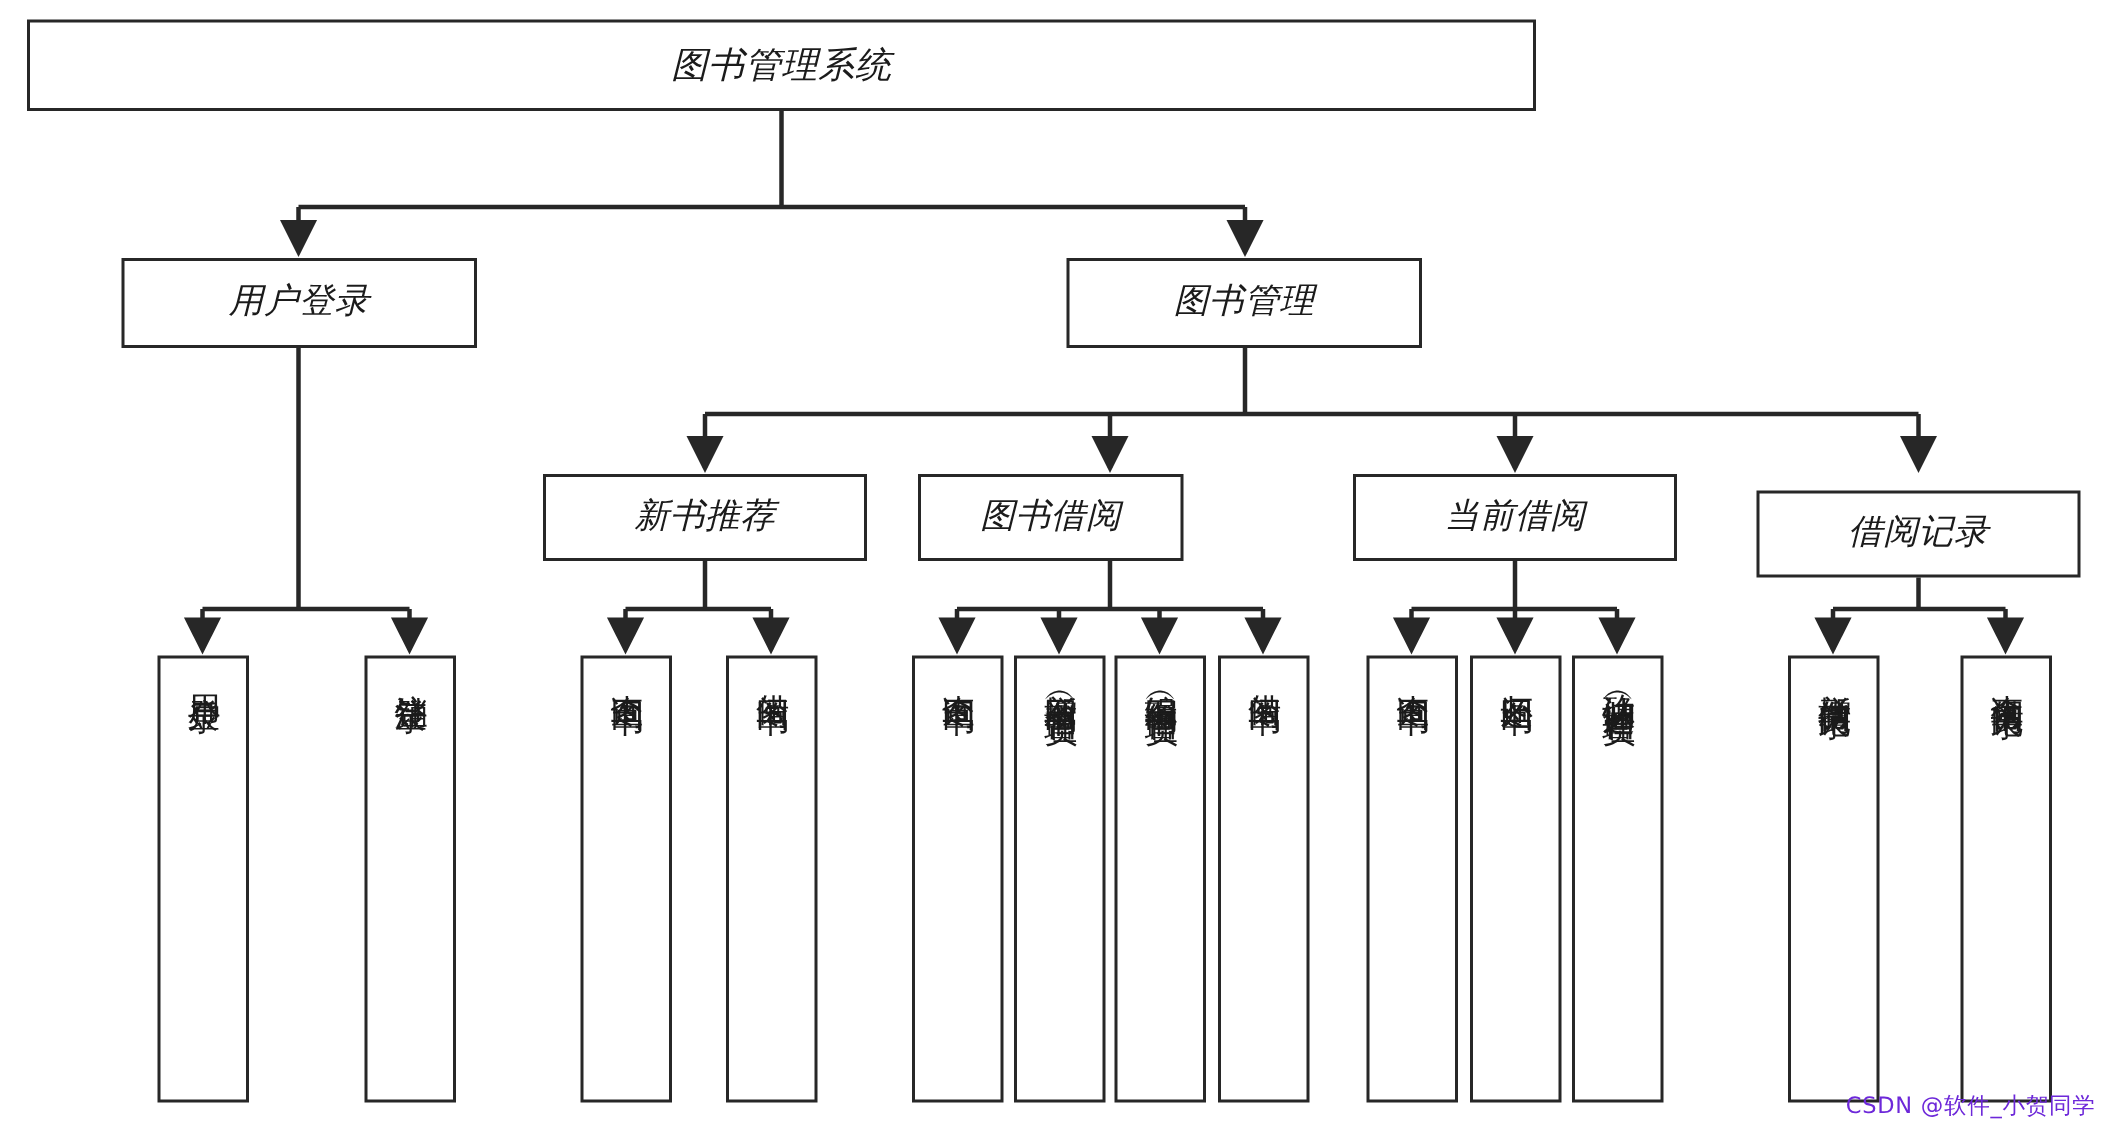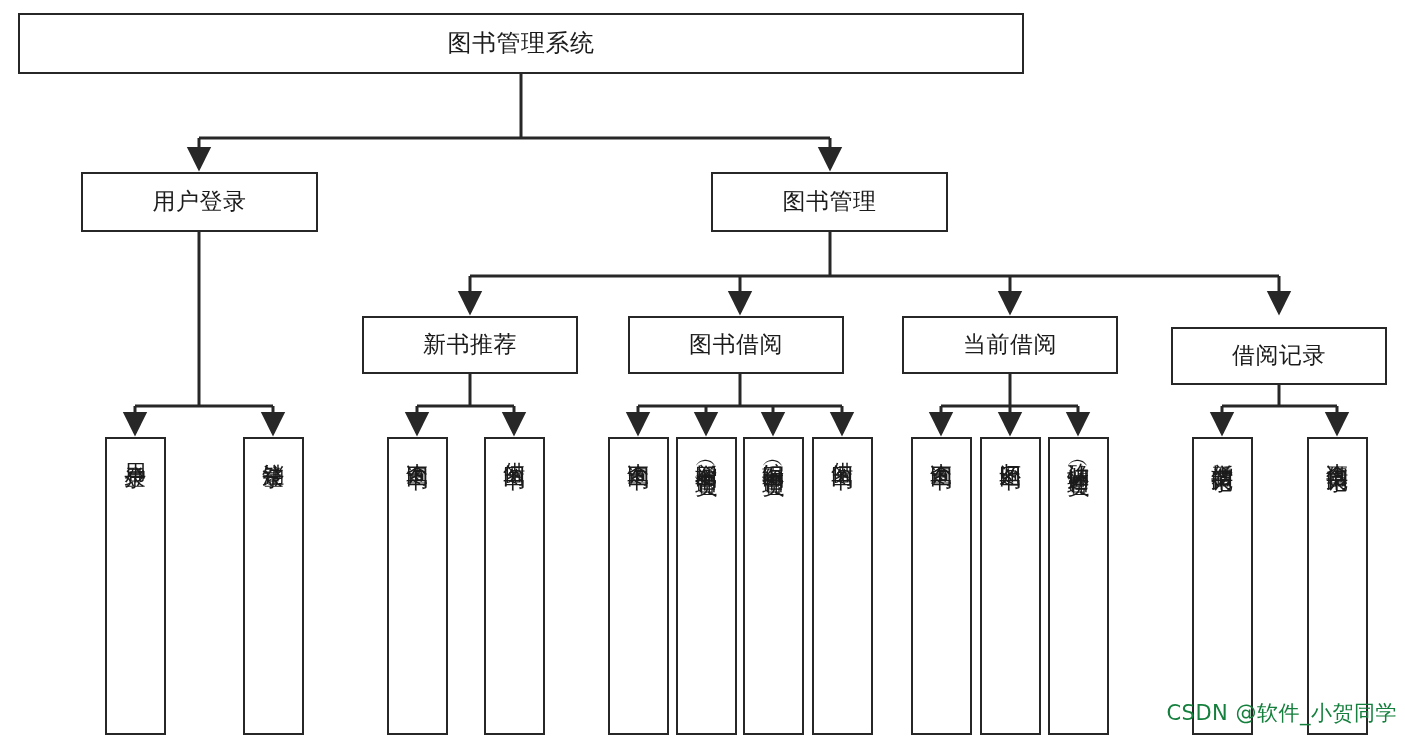--- a/index.html
+++ b/index.html
@@ -39,20 +39,21 @@
   .node-label {
     display: block;
     text-align: center;
     line-height: 1.18;
     white-space: nowrap;
   }
   
   .node.horiz .node-label {
     font-size: 23px;
     letter-spacing: 0.5px;
+    font-style: italic;
   }
   .node.root .node-label {
     font-size: 24px;
   }
   
   .node.vert {
     align-items: flex-start;
     justify-content: center;
     padding-top: 6px;
   }
@@ -60,23 +61,23 @@
     writing-mode: vertical-rl;
     text-orientation: upright;
     font-size: 22px;
     line-height: 1.06;
     letter-spacing: 2px;
     white-space: normal;
   }
   .watermark {
     position: absolute;
     right: 8px;
-    bottom: 20px;
-    font-size: 21px;
-    color: #15803d;
+    bottom: 0;
+    font-size: 15px;
+    color: #6d28d9;
     letter-spacing: 0.5px;
     z-index: 3;
     user-select: none;
     white-space: nowrap;
   }
 </style>
 </head>
 <body>
 
 <div id="canvas">
@@ -142,21 +143,21 @@
   </div>
 
   <div class="node horiz" style="left:362px; top:316px; width:216px; height:58px;">
     <span class="node-label">新书推荐</span>
   </div>
 
   <div class="node horiz" style="left:711px; top:172px; width:237px; height:60px;">
     <span class="node-label">图书管理</span>
   </div>
 
-  <div class="node horiz" style="left:628px; top:316px; width:216px; height:58px;">
+  <div class="node horiz" style="left:612px; top:316px; width:177px; height:58px;">
     <span class="node-label">图书借阅</span>
   </div>
 
   <div class="node horiz" style="left:902px; top:316px; width:216px; height:58px;">
     <span class="node-label">当前借阅</span>
   </div>
 
   <div class="node horiz" style="left:1171px; top:327px; width:216px; height:58px;">
     <span class="node-label">借阅记录</span>
   </div>

